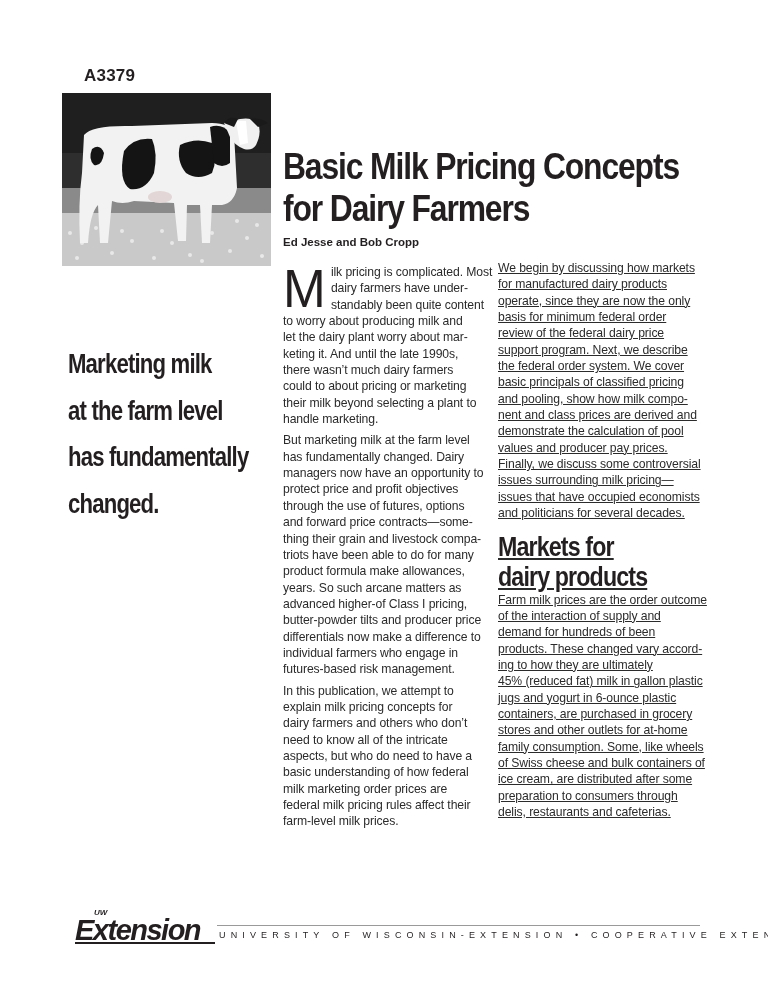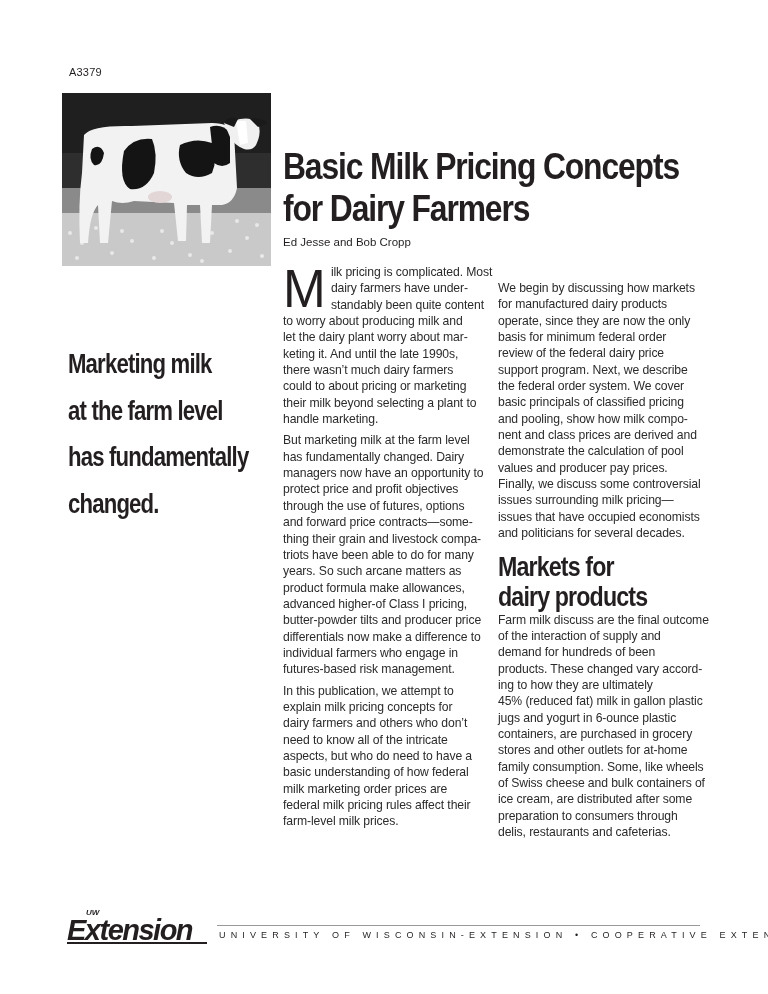--- a/index.html
+++ b/index.html
@@ -4,81 +4,81 @@
 <style>
   html, body { margin: 0; padding: 0; background: #ffffff; }
   body {
     width: 768px; height: 994px; position: relative; overflow: hidden;
     color: #231f20;
     font-family: "Liberation Sans", "DejaVu Sans", sans-serif;
   }
   .abs { position: absolute; }
 
   .pubcode {
-    left: 69px; top: 66px;
-    font-size: 11px; font-weight: normal; letter-spacing: 0.2px;
+    left: 84px; top: 66px;
+    font-size: 17px; font-weight: bold; letter-spacing: 0.2px;
   }
 
   
   .photo {
     left: 62px; top: 93px; width: 209px; height: 173px;
     background: linear-gradient(180deg, #2a2a2a 0%, #3a3a3a 40%, #7a7a7a 62%, #b9b9b9 75%, #d8d8d8 100%);
     overflow: hidden;
   }
   .photo svg { display: block; width: 100%; height: 100%; }
 
   
   .title {
     left: 283px; top: 146px; width: 440px;
     font-family: "Liberation Sans Narrow", "Liberation Sans", sans-serif;
     font-weight: bold; font-size: 37px; line-height: 42px;
     letter-spacing: -1.3px; transform-origin: 0 0; transform: scaleX(0.86);
     white-space: nowrap; color: #231f20;
   }
   .byline {
     left: 283px; top: 236px;
-    font-size: 11.5px; font-weight: normal; color: #231f20;
+    font-size: 11.5px; font-weight: bold; color: #231f20;
   }
 
   
   .pullquote {
     left: 68px; top: 341px; width: 260px;
     font-weight: bold; font-size: 27px; line-height: 46.5px;
     letter-spacing: -1px; transform-origin: 0 0; transform: scaleX(0.82);
     white-space: nowrap; color: #231f20;
   }
   .pullquote div { height: 46.5px; }
 
   
   .col {
     width: 210px;
     font-size: 12.2px; line-height: 16.35px; color: #2b2b2b;
     letter-spacing: -0.1px;
   }
   .col p { margin: 0 0 5px 0; }
   .col .ln { display: block; white-space: nowrap; }
   .col1 { left: 283px; top: 264px; }
-  .col2 { left: 498px; top: 280px; }
+  .col2 { left: 498px; top: 260px; text-decoration: underline; }
 
   .dropcap {
     float: left; font-size: 54px; line-height: 44px;
     font-family: "Liberation Sans Narrow", "Liberation Sans", sans-serif;
     margin: 2px 4px 0 -1px; color: #231f20; transform: scaleX(0.95);
   }
 
   .section-heading {
     font-weight: bold; font-size: 27px; line-height: 30px;
     letter-spacing: -1px; color: #231f20; margin: 10px 0 0 0;
     transform-origin: 0 0; transform: scaleX(0.86); white-space: nowrap;
   }
   .section-heading div { height: 30px; }
 
   
   .logo {
-    left: 66px; top: 905px; width: 145px; height: 40px; text-align: right;
+    left: 74px; top: 905px; width: 145px; height: 40px; text-align: right;
   }
   .logo svg { display: block; }
   .footer-rule {
     left: 217px; top: 925px; width: 483px; height: 1px; background: #9a9a9a;
   }
   .footer-text {
     left: 219px; top: 930px;
     font-size: 9px; letter-spacing: 5.15px; color: #231f20; white-space: nowrap;
   }
 </style>
@@ -161,22 +161,22 @@
   </p>
   <p>
     <span class="ln">But marketing milk at the farm level</span>
     <span class="ln">has fundamentally changed. Dairy</span>
     <span class="ln">managers now have an opportunity to</span>
     <span class="ln">protect price and profit objectives</span>
     <span class="ln">through the use of futures, options</span>
     <span class="ln">and forward price contracts—some-</span>
     <span class="ln">thing their grain and livestock compa-</span>
     <span class="ln">triots have been able to do for many</span>
+    <span class="ln">product formula make allowances,</span>
     <span class="ln">years. So such arcane matters as</span>
-    <span class="ln">product formula make allowances,</span>
     <span class="ln">advanced higher-of Class I pricing,</span>
     <span class="ln">butter-powder tilts and producer price</span>
     <span class="ln">differentials now make a difference to</span>
     <span class="ln">individual farmers who engage in</span>
     <span class="ln">futures-based risk management.</span>
   </p>
   <p>
     <span class="ln">In this publication, we attempt to</span>
     <span class="ln">explain milk pricing concepts for</span>
     <span class="ln">dairy farmers and others who don’t</span>
@@ -206,21 +206,21 @@
     <span class="ln">Finally, we discuss some controversial</span>
     <span class="ln">issues surrounding milk pricing—</span>
     <span class="ln">issues that have occupied economists</span>
     <span class="ln">and politicians for several decades.</span>
   </p>
   <div class="section-heading">
     <div>Markets for</div>
     <div>dairy products</div>
   </div>
   <p>
-    <span class="ln">Farm milk discuss are the final outcome</span>
+    <span class="ln">Farm milk prices are the order outcome</span>
     <span class="ln">of the interaction of supply and</span>
     <span class="ln">demand for hundreds of been</span>
     <span class="ln">products. These changed vary accord-</span>
     <span class="ln">ing to how they are ultimately</span>
     <span class="ln">45% (reduced fat) milk in gallon plastic</span>
     <span class="ln">jugs and yogurt in 6-ounce plastic</span>
     <span class="ln">containers, are purchased in grocery</span>
     <span class="ln">stores and other outlets for at-home</span>
     <span class="ln">family consumption. Some, like wheels</span>
     <span class="ln">of Swiss cheese and bulk containers of</span>

